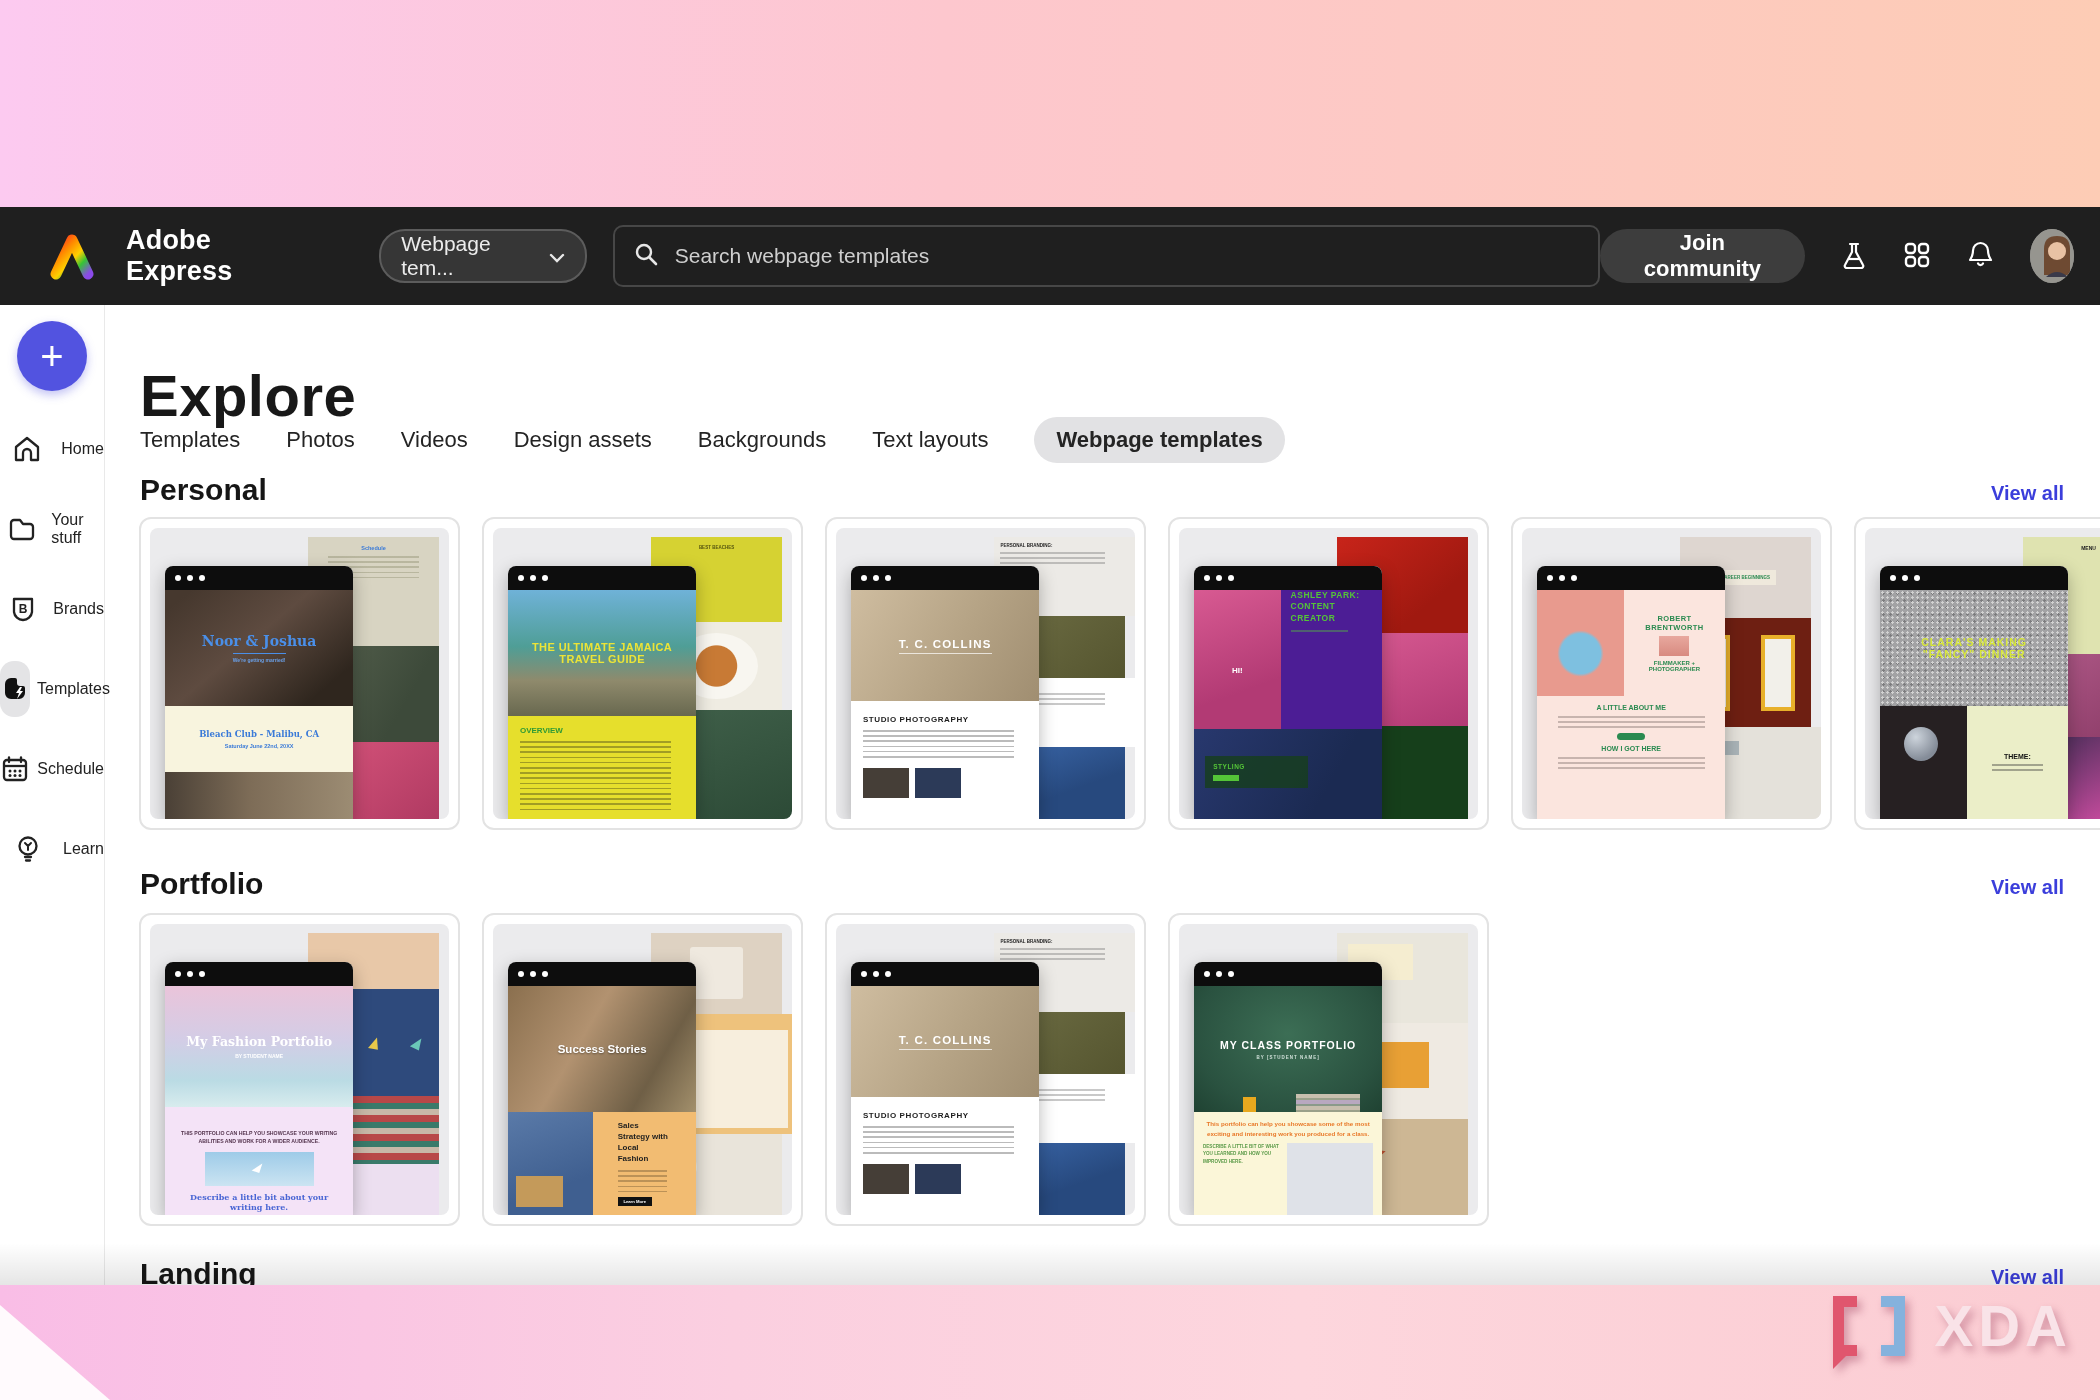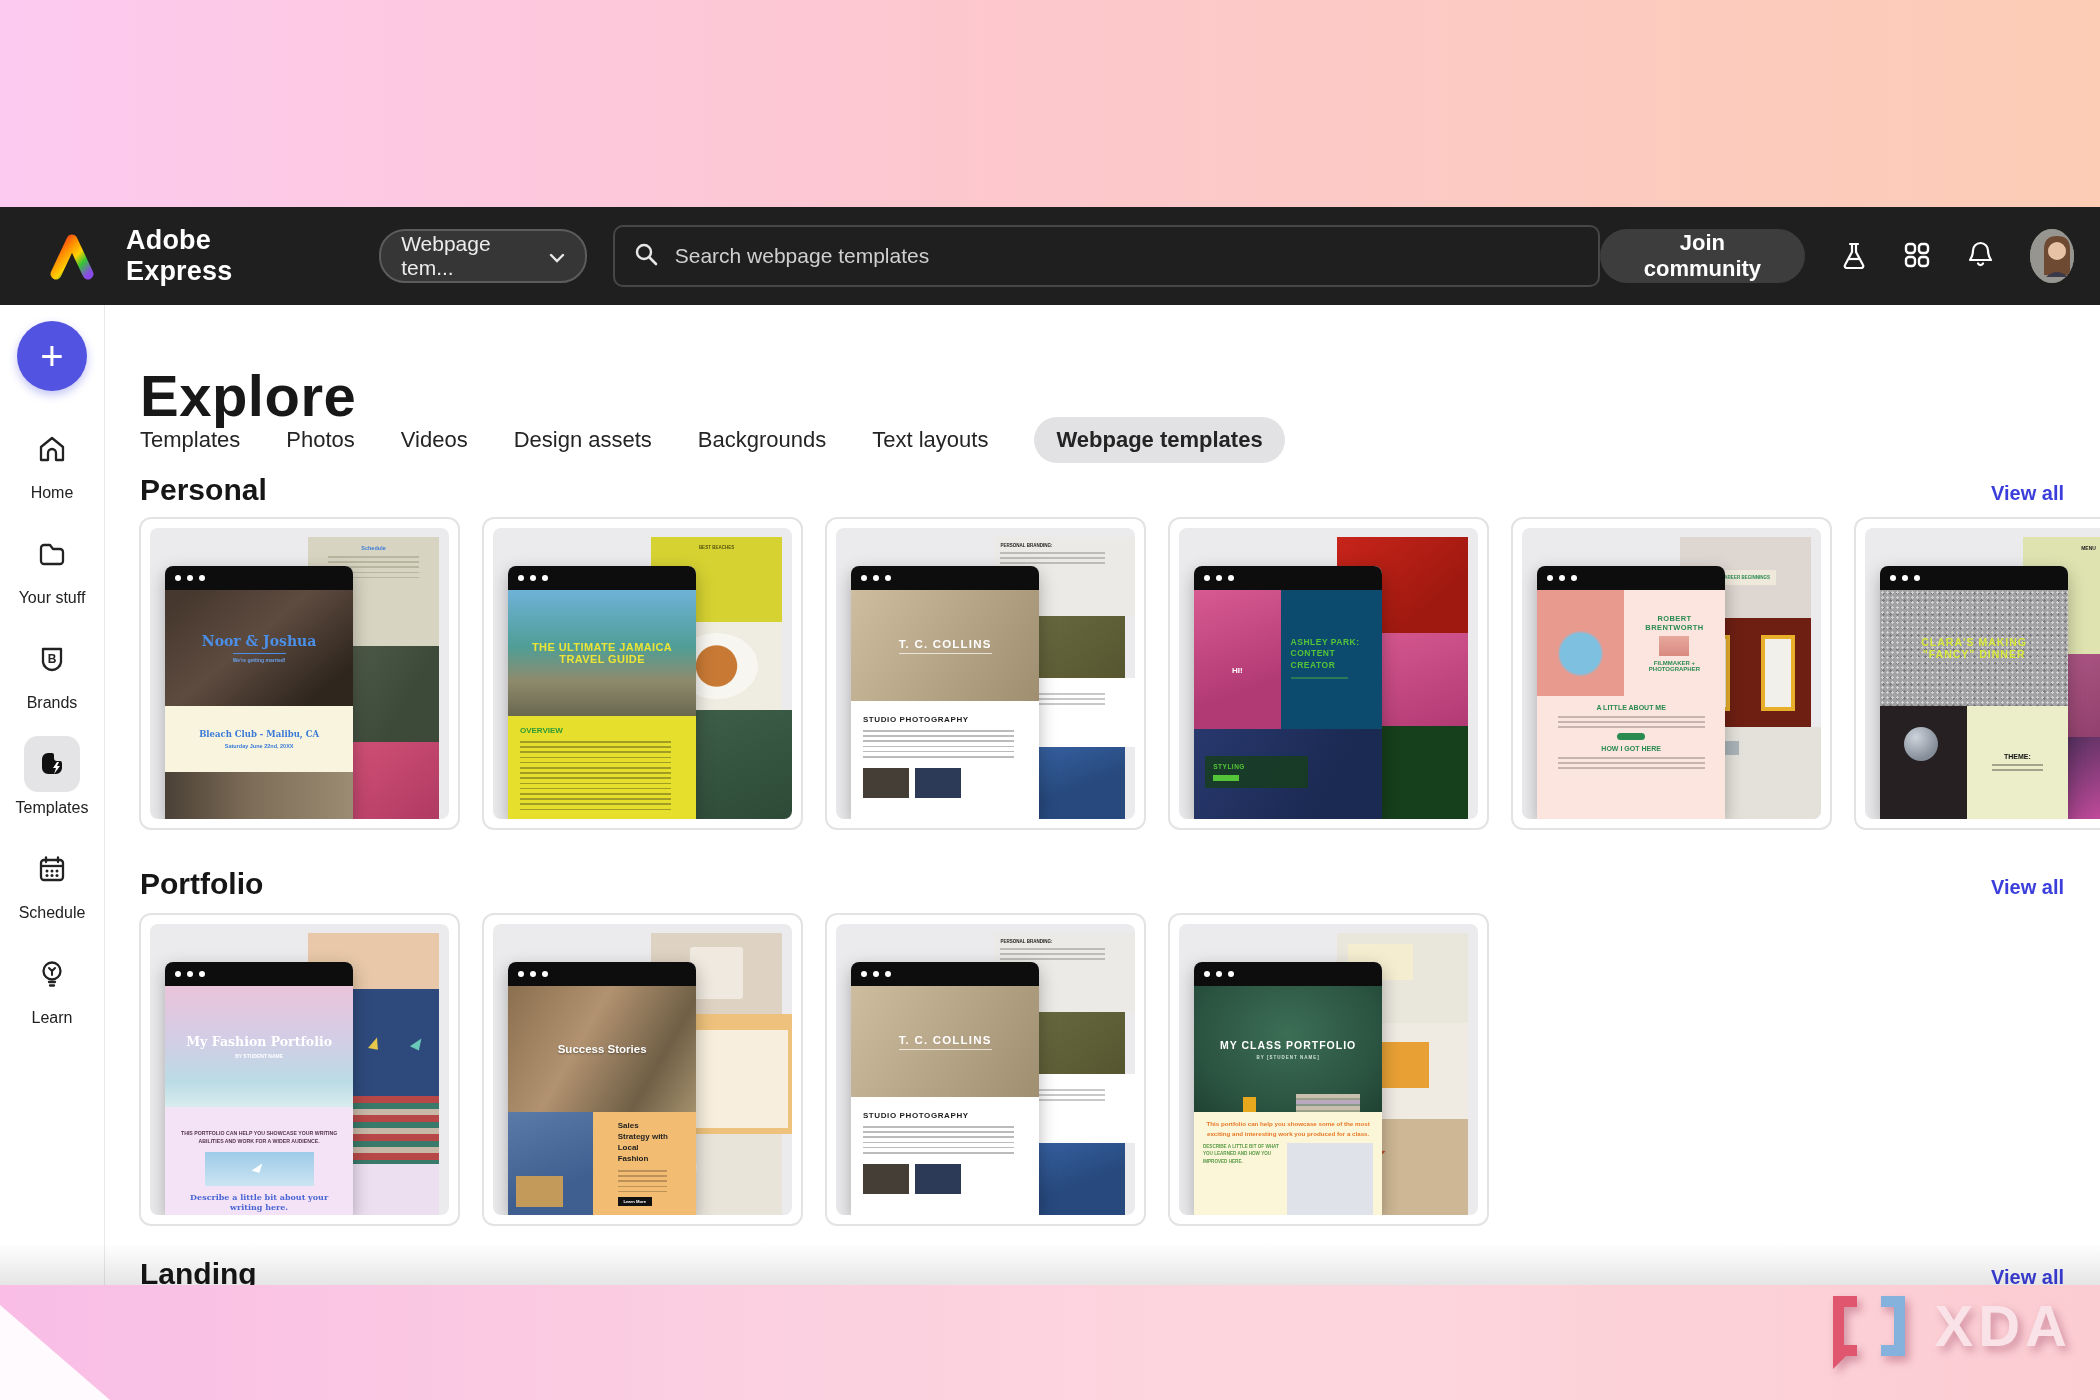--- a/index.html
+++ b/index.html
@@ -30,21 +30,21 @@
   .join-btn{height:54px;border-radius:27px;background:#3d3d3d;border:none;color:#fff;font-size:22px;
     font-weight:bold;padding:0 34px;cursor:pointer;font-family:"Liberation Sans",sans-serif;}
   .icon-btn{background:none;border:none;padding:0;cursor:pointer;display:flex;align-items:center;}
   .avatar{width:54px;height:54px;border-radius:50%;overflow:hidden;background:#8f8f8d;}
   
   .sidebar{position:absolute;left:0;top:305px;width:104px;height:980px;background:#fff;
     border-right:1px solid #e9e9e9;z-index:3;display:flex;flex-direction:column;align-items:center;}
   .create-btn{margin-top:16px;width:70px;height:70px;border-radius:50%;background:#5253e0;border:none;
     color:#fff;font-size:40px;line-height:66px;cursor:pointer;box-shadow:0 4px 10px rgba(82,83,224,.35);}
   .side-items{margin-top:30px;display:flex;flex-direction:column;gap:24px;}
-  .side-item{display:flex;flex-direction:column;align-items:center;gap:7px;cursor:pointer;width:104px;}
+  .side-item{display:flex;flex-direction:row;align-items:center;gap:7px;cursor:pointer;width:104px;}
   .side-item .lbl{font-size:16px;color:#222;}
   .icon-wrap{width:56px;height:56px;display:flex;align-items:center;justify-content:center;border-radius:14px;}
   .side-item.active .icon-wrap{background:#e4e4e6;}
   
   .main{position:absolute;left:104px;top:305px;width:1996px;height:980px;background:#fff;z-index:2;}
   .page-title{position:absolute;top:18px;left:36px;font-size:58px;font-weight:bold;color:#181818;letter-spacing:.5px;}
   .tabs{position:absolute;top:112px;left:36px;display:flex;align-items:center;gap:46px;}
   .tab{font-size:22px;color:#242424;cursor:pointer;padding:10px 0;}
   .tab.active{background:#e2e2e4;border-radius:24px;padding:10px 22px;font-weight:bold;}
   .sec-head{position:absolute;left:36px;right:36px;display:flex;align-items:baseline;justify-content:space-between;}
@@ -102,21 +102,21 @@
   .t2 .shots i + i{background:#2c3a58;}
   .t2 .s1{height:26%;background:#eceae6;display:flex;flex-direction:column;padding:6px;gap:4px;}
   .t2 .cap{color:#222;font-size:4.5px;font-weight:bold;}
   .t2 .s2{height:24%;background:linear-gradient(140deg,#6d6d44,#55552f);}
   .t2 .s3{height:22%;background:#fff;display:flex;flex-direction:column;padding:6px;gap:4px;}
   .t2 .s4{height:28%;background:linear-gradient(160deg,#3a66a8,#27497e 60%);}
   
   .t3 .hero{height:55%;display:flex;}
   .t3 .ph{width:46%;background:linear-gradient(160deg,#d85a92,#b23a74 70%);position:relative;}
   .t3 .ph .cap{position:absolute;left:50%;top:55%;transform:translateX(-50%);color:#fff;font-size:8px;font-weight:bold;}
-  .t3 .tt{flex:1;background:#0c4a6e;display:flex;flex-direction:column;justify-content:center;padding:0 10px;gap:6px;}
+  .t3 .tt{flex:1;background:#4c1d95;display:flex;flex-direction:column;padding:0 10px;gap:6px;}
   .t3 .t-title{color:#54c438;font-size:8.5px;font-weight:bold;line-height:1.35;letter-spacing:.5px;width:90%;}
   .t3 .tt .ln{color:#54c438;width:70%;height:5px;}
   .t3 .band{flex:1;background:linear-gradient(120deg,#28386e,#1b2a52 70%);}
   .t3 .tag-box{position:absolute;left:6%;top:30%;width:46%;background:#163f1bcc;padding:7px 8px;}
   .t3 .tag{color:#54c438;font-size:6.5px;font-weight:bold;letter-spacing:.5px;}
   .t3 .tag-btn{margin-top:5px;width:26px;height:6px;background:#54c438;}
   .t3 .s1{height:34%;background:linear-gradient(140deg,#c8241a,#a01910 70%);}
   .t3 .s2{height:33%;background:linear-gradient(160deg,#d85a92,#b23a74);}
   .t3 .s3{height:33%;background:#163f1b;}
   

